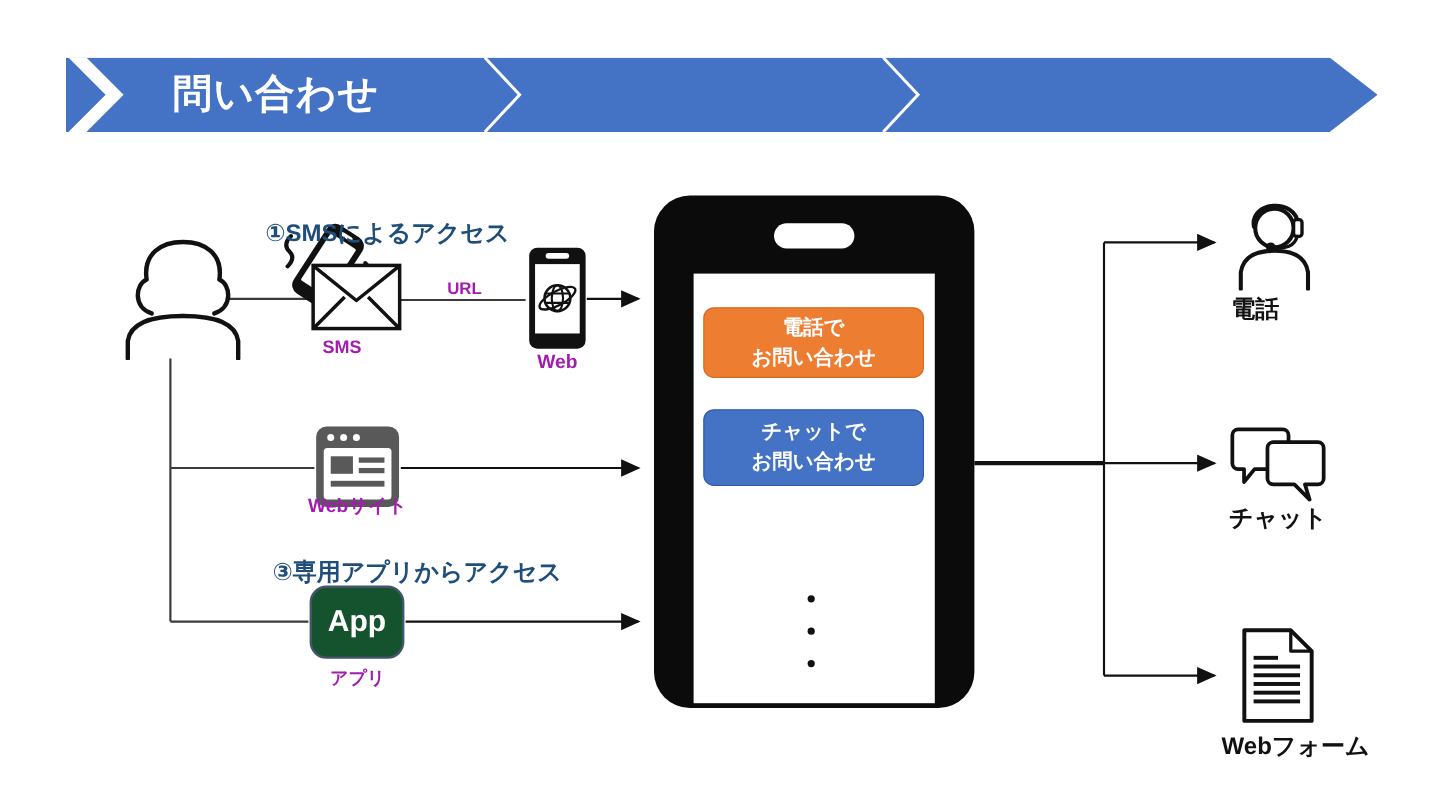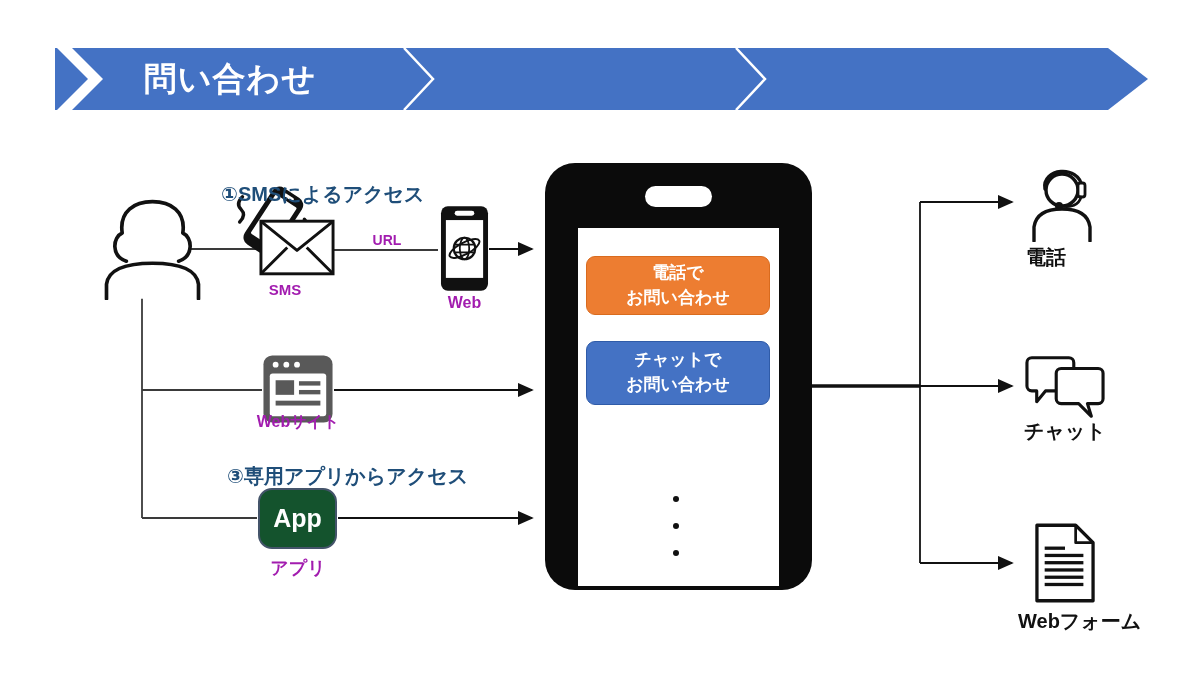--- a/index.html
+++ b/index.html
@@ -131,21 +131,21 @@
     <rect x="38" y="37" width="22" height="4.5" fill="#595959"></rect>
     <rect x="14" y="48" width="46" height="5" fill="#595959"></rect>
   </svg>
   <div class="icon-caption" style="left:254px;top:412px;width:88px;font-size:16px;">Webサイト</div>
 
   <div class="access-heading" style="left:227px;top:463px;">③専用アプリからアクセス</div>
 
   <div class="app-tile">
     <span>App</span>
   </div>
-  <div class="icon-caption" style="left:262px;top:556px;width:72px;font-size:18px;">アプリ</div>
+  <div class="icon-caption" style="left:262px;top:556px;width:72px;font-size:15px;">アプリ</div>
 
   <div class="phone">
     <div class="phone-speaker"></div>
     <div class="phone-screen">
       <div class="ivr-btn btn-orange">
         <span>電話で</span>
         <span>お問い合わせ</span>
       </div>
       <div class="ivr-btn btn-blue">
         <span>チャットで</span>

